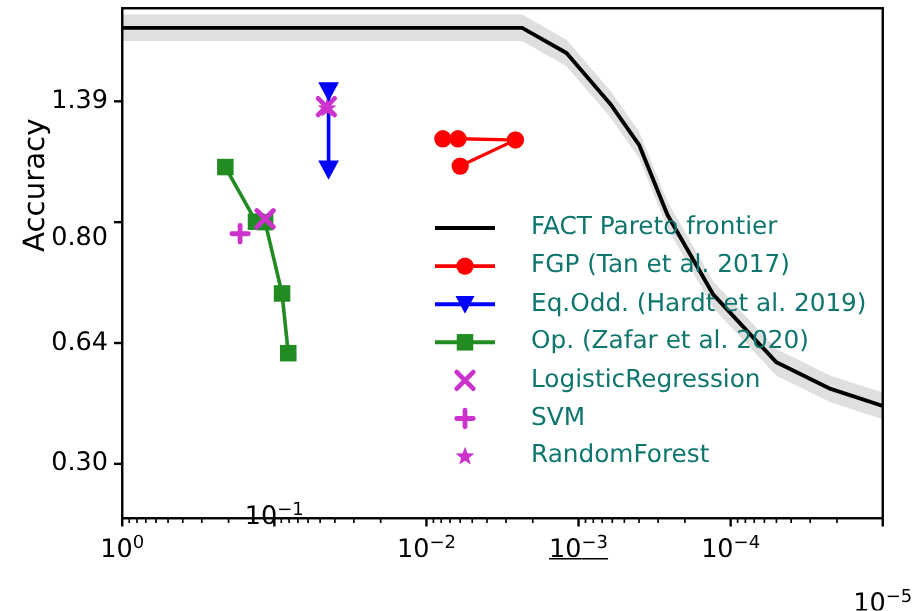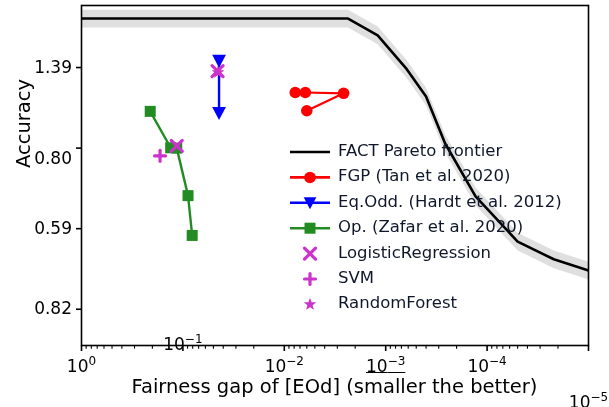--- a/index.html
+++ b/index.html
@@ -49,22 +49,23 @@
   }
   #xlabel {
     left: 81px;
     top: 375px;
     width: 507px;
     text-align: center;
   }
   .legend-label {
     position: absolute;
     font-size: 16.5px;
-    color: #0f172a;
+    color: #0f766e;
     white-space: nowrap;
+    margin-left: 16px;
   }
   .sup {
     font-size: 12px;
     vertical-align: super;
   }
 </style>
 </head>
 <body>
 
 <div id="figure">
@@ -188,37 +189,36 @@
         <g>
           <line x1="304.5" y1="279" x2="315.5" y2="279" stroke="#cc33cc" stroke-width="3.2" stroke-linecap="round"></line>
           <line x1="310" y1="273.5" x2="310" y2="284.5" stroke="#cc33cc" stroke-width="3.2" stroke-linecap="round"></line>
         </g>
         <polygon points="310.00,297.80 311.62,302.18 316.28,302.36 312.62,305.25 313.88,309.74 310.00,307.15 306.12,309.74 307.38,305.25 303.72,302.36 308.38,302.18" fill="#cc33cc"></polygon>
       </g>
     </svg>
 
   <div id="ylabel" class="axis-title">Accuracy</div>
 
-  <div id="xlabel" class="axis-title">Fairness gap of [EOd] (smaller the better)</div>
 
   <div id="tick-layer">
-      <div class="tick-label ytick-label" style="left: 18px; width: 54px; top: 298.244px;">0.82</div>
-      <div class="tick-label ytick-label" style="left: 18px; width: 54px; top: 217.675px;">0.59</div>
+      <div class="tick-label ytick-label" style="left: 18px; width: 54px; top: 298.244px;">0.30</div>
+      <div class="tick-label ytick-label" style="left: 18px; width: 54px; top: 217.675px;">0.64</div>
       <div class="tick-label ytick-label" style="left: 18px; width: 54px; top: 148px;">0.80</div>
       <div class="tick-label ytick-label" style="left: 18px; width: 54px; top: 56.5379px;">1.39</div>
       <div class="tick-label" style="left: 59.5px; width: 44px; text-align: center; top: 353.5px;"><span>10</span><span class="sup">0</span></div>
       <div class="tick-label" style="left: 160.9px; width: 44px; text-align: center; top: 332px;"><span>10</span><span class="sup">−1</span></div>
       <div class="tick-label" style="left: 262.3px; width: 44px; text-align: center; top: 353.5px;"><span>10</span><span class="sup">−2</span></div>
       <div class="tick-label" style="left: 363.7px; width: 44px; text-align: center; top: 353.5px; text-decoration: underline;"><span>10</span><span class="sup">−3</span></div>
       <div class="tick-label" style="left: 465.1px; width: 44px; text-align: center; top: 353.5px;"><span>10</span><span class="sup">−4</span></div>
       <div class="tick-label" style="left: 566.5px; width: 44px; text-align: center; top: 353.5px; margin-top: 36px;"><span>10</span><span class="sup">−5</span></div>
     </div>
   <div id="legend-layer">
       <div class="legend-label" style="left: 338px; top: 141px;">FACT Pareto frontier</div>
-      <div class="legend-label" style="left: 338px; top: 166.4px;">FGP (Tan et al. 2020)</div>
-      <div class="legend-label" style="left: 338px; top: 191.8px;">Eq.Odd. (Hardt et al. 2012)</div>
+      <div class="legend-label" style="left: 338px; top: 166.4px;">FGP (Tan et al. 2017)</div>
+      <div class="legend-label" style="left: 338px; top: 191.8px;">Eq.Odd. (Hardt et al. 2019)</div>
       <div class="legend-label" style="left: 338px; top: 217.2px;">Op. (Zafar et al. 2020)</div>
       <div class="legend-label" style="left: 338px; top: 242.6px; text-align: center;">LogisticRegression</div>
       <div class="legend-label" style="left: 338px; top: 268px;">SVM</div>
       <div class="legend-label" style="left: 338px; top: 293.4px;">RandomForest</div>
     </div>
 
 </div>
 
 </body></html>

